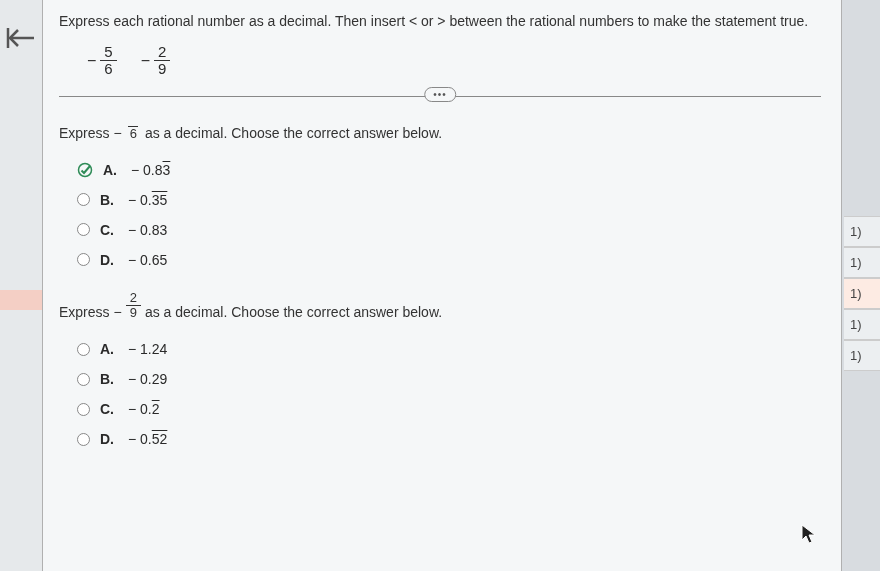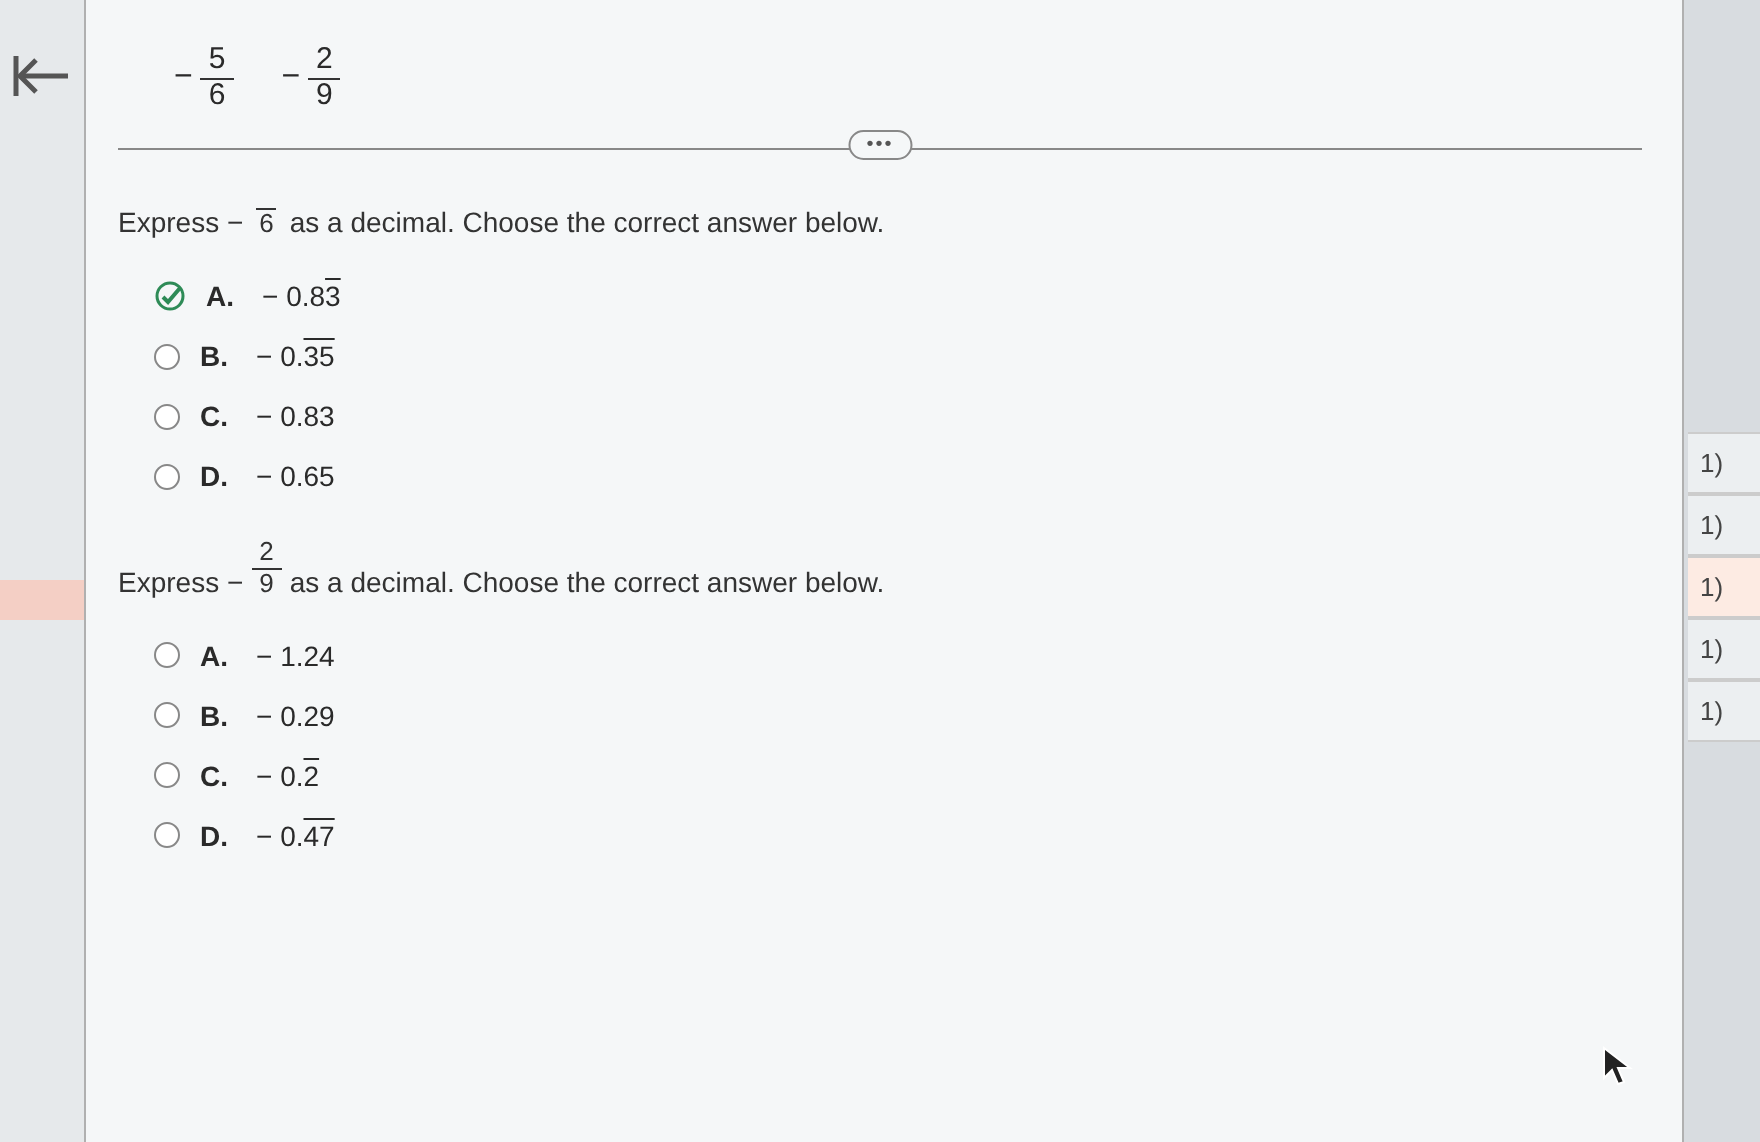--- a/index.html
+++ b/index.html
@@ -43,20 +43,21 @@
 <div class="back-arrow">
   <svg viewBox="0 0 34 24" width="34" height="24">
     <line x1="6" y1="12" x2="30" y2="12" stroke="#555" stroke-width="2.5"></line>
     <polyline points="14,4 6,12 14,20" fill="none" stroke="#555" stroke-width="2.5"></polyline>
     <line x1="4" y1="2" x2="4" y2="22" stroke="#555" stroke-width="2.5"></line>
   </svg>
 </div>
 
 <div class="main-panel">
 
+  <div class="instructions">Express each rational number as a decimal. Then insert &lt; or &gt; between the rational numbers to make the statement true.</div>
 
   <div class="fractions-row">
     <span class="frac-pair">
       <span class="frac-unit">
         <span class="neg">−</span>
         <span class="fraction">
           <span class="num">5</span>
           <span class="den">6</span>
         </span>
       </span>
@@ -131,21 +132,21 @@
         <span class="opt-value">− 0.29</span>
       </div>
       <div class="option-row">
         <span class="radio-empty"></span>
         <span class="opt-letter">C.</span>
         <span class="opt-value">− 0.<span class="overline">2</span></span>
       </div>
       <div class="option-row">
         <span class="radio-empty"></span>
         <span class="opt-letter">D.</span>
-        <span class="opt-value">− 0.<span class="overline">47</span></span>
+        <span class="opt-value">− 0.<span class="overline">52</span></span>
       </div>
     </div>
 
 </div>
 
 <div class="side-nums">
   <div class="side-num">1)</div>
   <div class="side-num">1)</div>
   <div class="side-num hilite">1)</div>
   <div class="side-num">1)</div>

